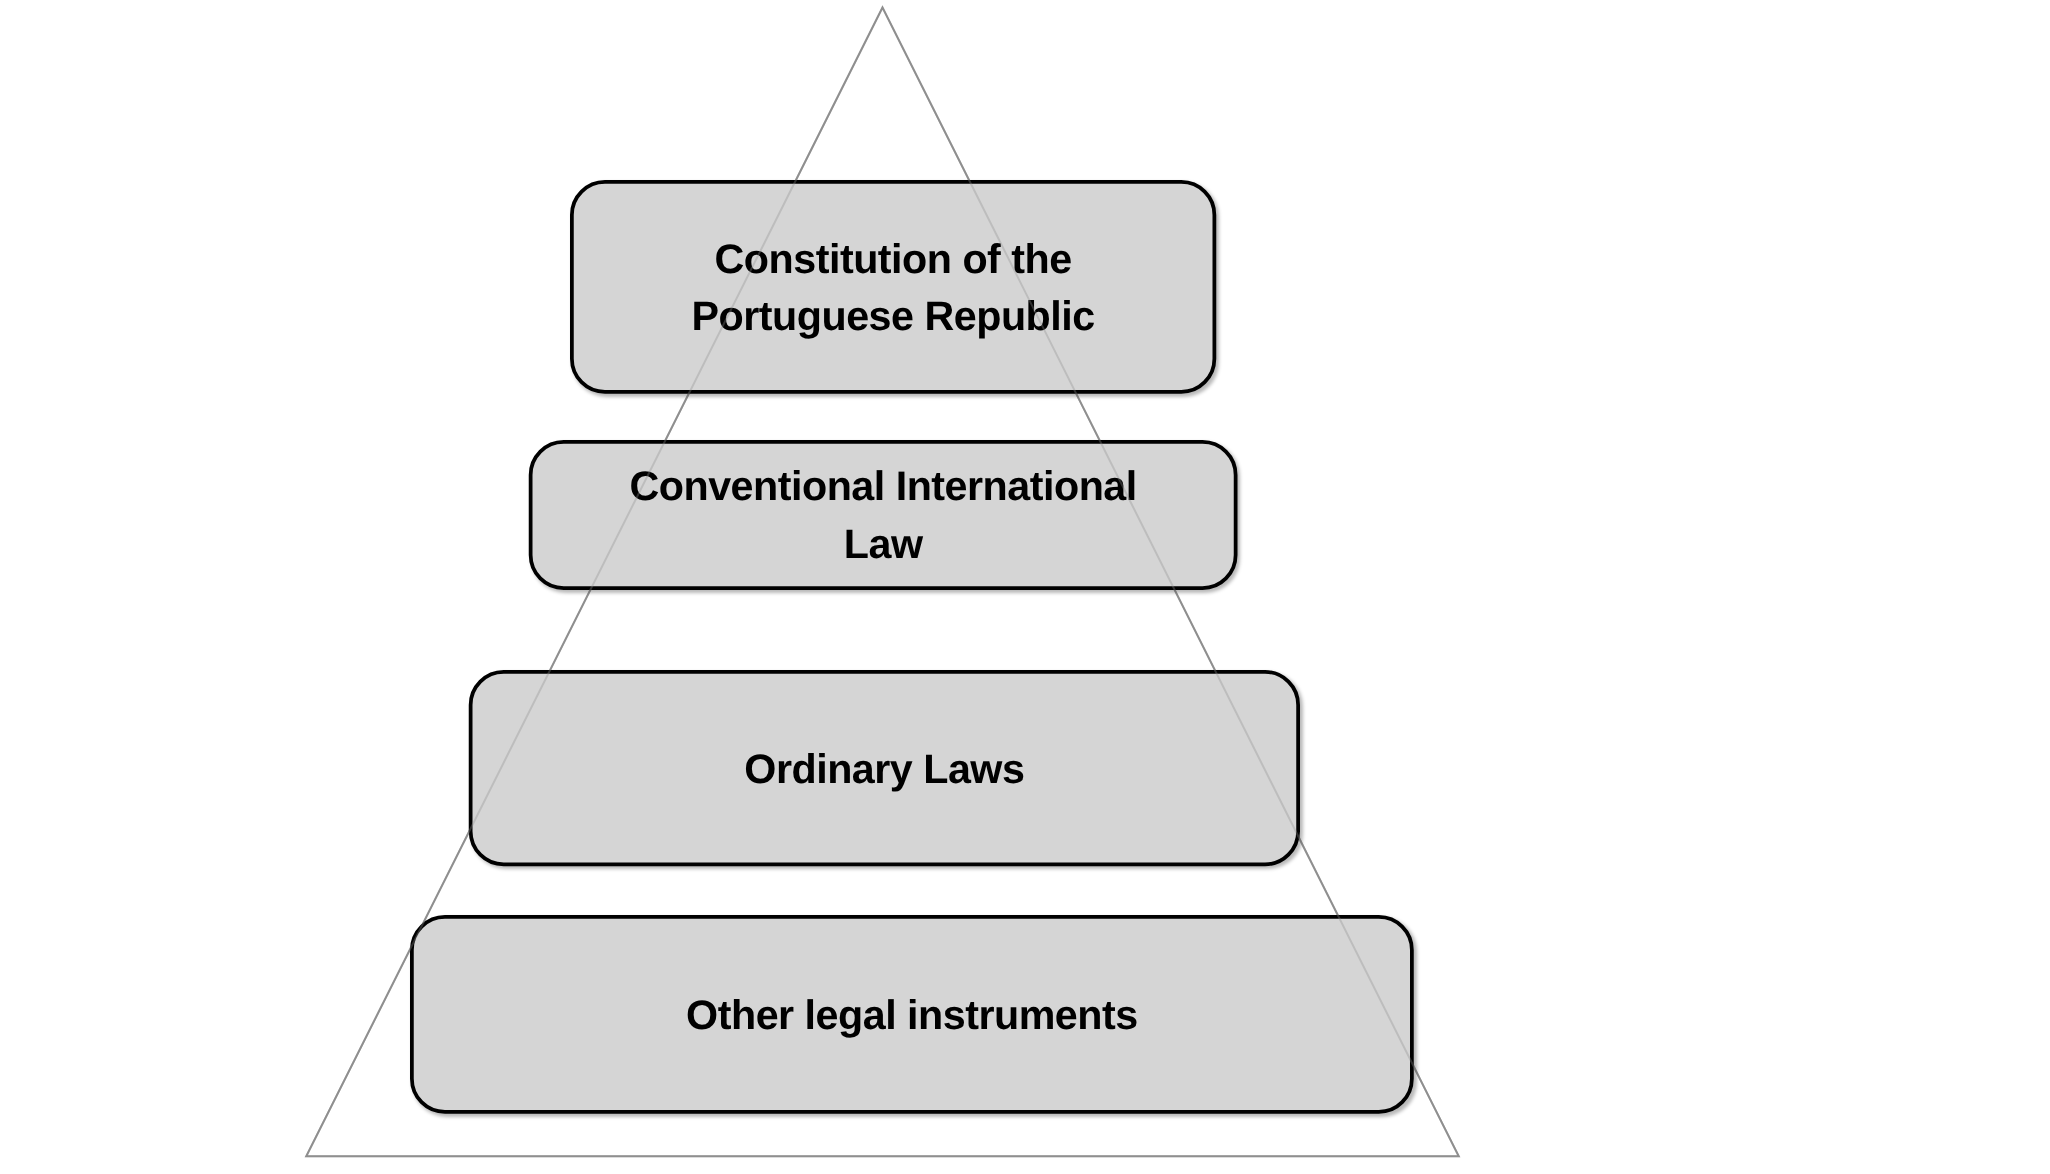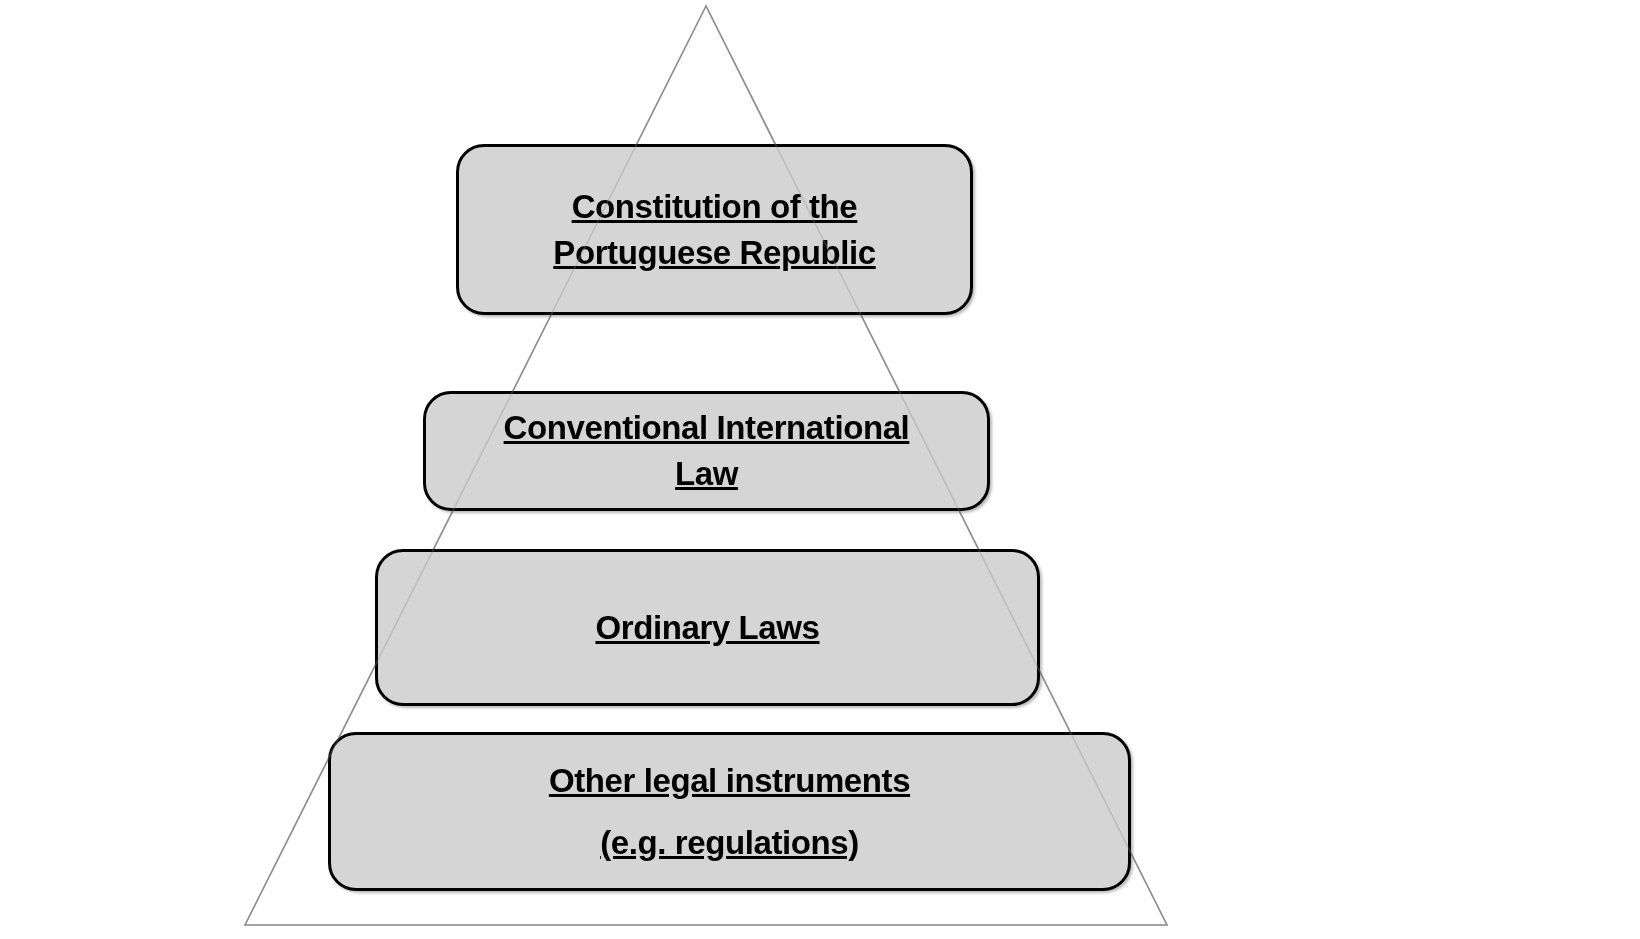--- a/index.html
+++ b/index.html
@@ -43,28 +43,27 @@
     display: flex;
     flex-direction: column;
     align-items: center;
     justify-content: center;
     text-align: center;
     color: var(--text-color);
     font-weight: 700;
     font-size: 33px;
     line-height: 46px;
     letter-spacing: -0.4px;
-    text-decoration: underline;
   }
   .level-box .label, .level-box .sublabel { display: block; }
   #level-1 { left: 456px; top: 144px; width: 517px; height: 171px; }
   #level-1 .label { max-width: 440px; }
-  #level-2 { left: 423px; top: 352px; width: 567px; height: 120px; margin-top: 39px; }
+  #level-2 { left: 423px; top: 352px; width: 567px; height: 120px; }
   #level-2 .label { max-width: 470px; }
-  #level-3 { left: 375px; top: 549px; width: 665px; height: 157px; }
+  #level-3 { left: 375px; top: 536px; width: 665px; height: 157px; }
   #level-4 { left: 328px; top: 732px; width: 803px; height: 159px; }
   #level-4 .sublabel { margin-top: 16px; }
 </style>
 </head>
 <body>
 
 <div class="canvas">
 
   <svg class="tri tri-under" viewBox="0 0 1640 939" xmlns="http://www.w3.org/2000/svg">
     <polygon points="706,6 245,925 1167,925"></polygon>
@@ -77,20 +76,19 @@
   <div class="level-box" id="level-2">
     <span class="label">Conventional International Law</span>
   </div>
 
   <div class="level-box" id="level-3">
     <span class="label">Ordinary Laws</span>
   </div>
 
   <div class="level-box" id="level-4">
     <span class="label">Other legal instruments</span>
-    <span class="sublabel">(e.g. regulations)</span>
   </div>
 
   <svg class="tri tri-over" viewBox="0 0 1640 939" xmlns="http://www.w3.org/2000/svg">
     <polygon points="706,6 245,925 1167,925"></polygon>
   </svg>
 
 </div>
 
 </body></html>

